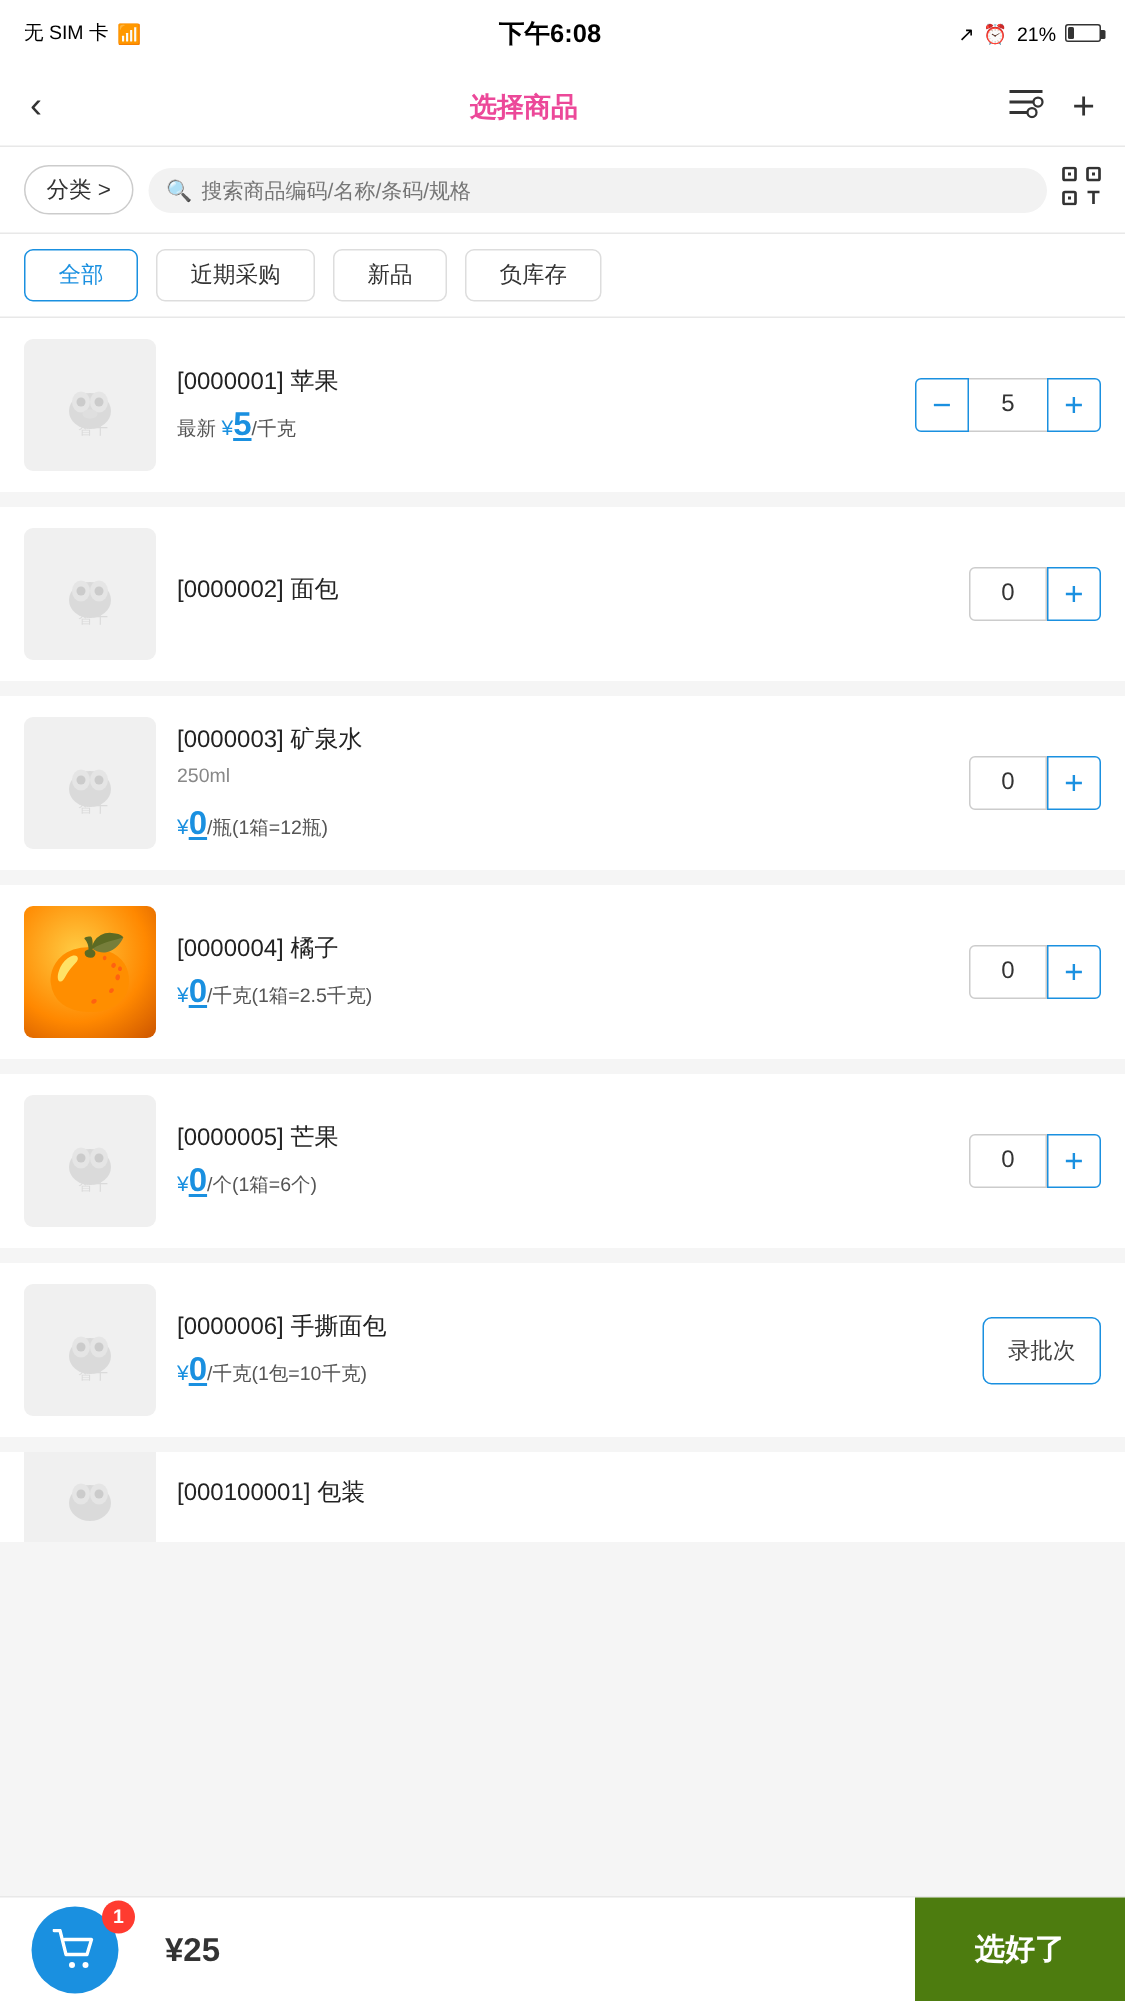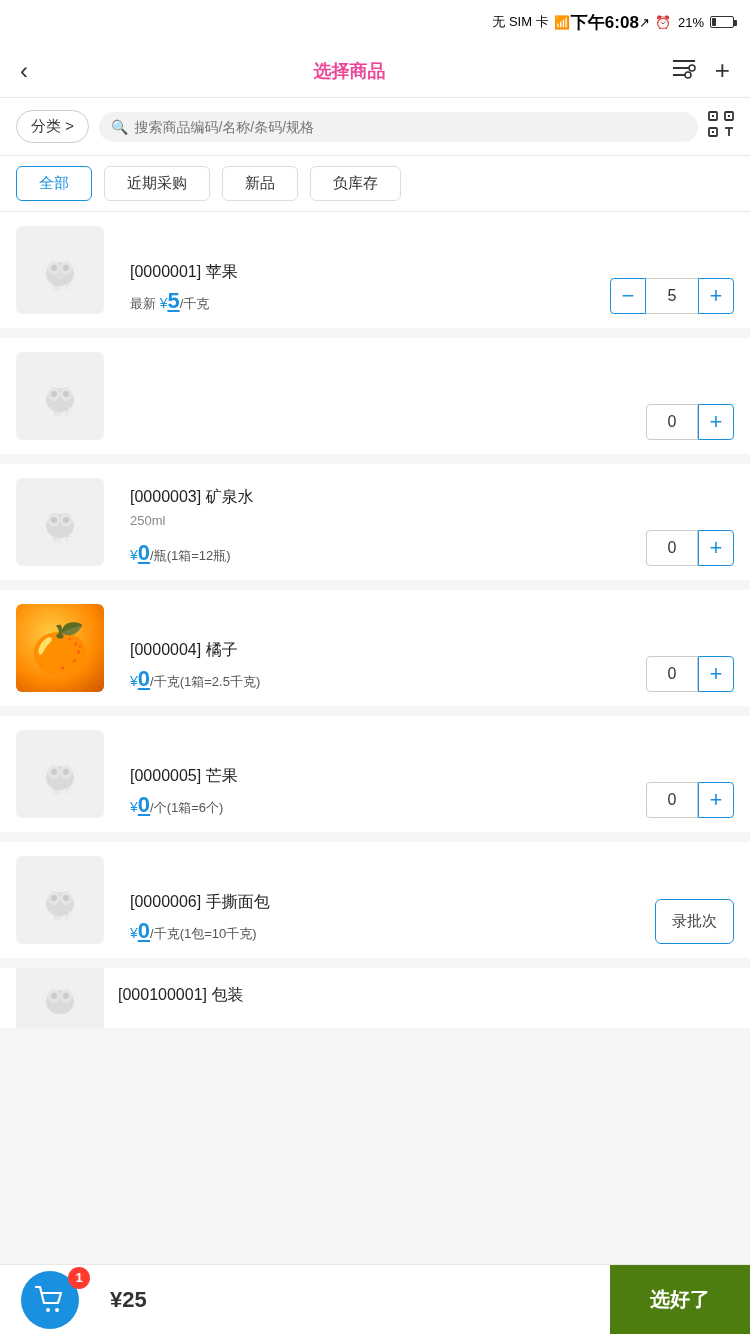--- a/index.html
+++ b/index.html
@@ -11,21 +11,21 @@
       min-height: 1334px;
       overflow-x: hidden;
     }
 
     
     .status-bar {
       background: #fff;
       height: 44px;
       display: flex;
       align-items: center;
-      justify-content: flex-end;
+      justify-content: space-between;
       padding: 0 16px;
       font-size: 14px;
       font-weight: 500;
     }
     .status-left { display: flex; align-items: center; gap: 6px; font-size: 13px; }
     .status-center { font-size: 17px; font-weight: 600; }
     .status-right { display: flex; align-items: center; gap: 6px; font-size: 13px; }
     .battery-block {
       display: flex; align-items: center; gap: 2px;
     }
@@ -132,23 +132,23 @@
     
     .product-list {
       background: #f5f5f5;
       padding-bottom: 80px;
     }
 
     .product-item {
       background: #fff;
       margin-bottom: 2px;
       display: flex;
-      align-items: flex-end;
+      align-items: center;
       padding: 14px 16px;
-      gap: 26px;
+      gap: 14px;
     }
 
     .product-image {
       width: 88px;
       height: 88px;
       border-radius: 6px;
       background: #f0f0f0;
       display: flex;
       align-items: center;
       justify-content: center;
@@ -444,20 +444,21 @@
           <ellipse cx="24" cy="28" rx="14" ry="12" fill="#aaa"></ellipse>
           <ellipse cx="18" cy="22" rx="6" ry="7" fill="#ccc"></ellipse>
           <ellipse cx="30" cy="22" rx="6" ry="7" fill="#ccc"></ellipse>
           <circle cx="18" cy="22" r="3" fill="#777"></circle>
           <circle cx="30" cy="22" r="3" fill="#777"></circle>
           <text x="16" y="43" font-size="10" fill="#aaa">智十</text>
         </svg>
       </div>
     </div>
     <div class="product-info">
+      <div class="product-name">[0000002] 面包</div>
     </div>
     <div class="qty-control">
       <div class="qty-box">0</div>
       <button class="qty-btn qty-plus">+</button>
     </div>
   </div>
 
   <div class="divider"></div>
 
   <div class="product-item">

